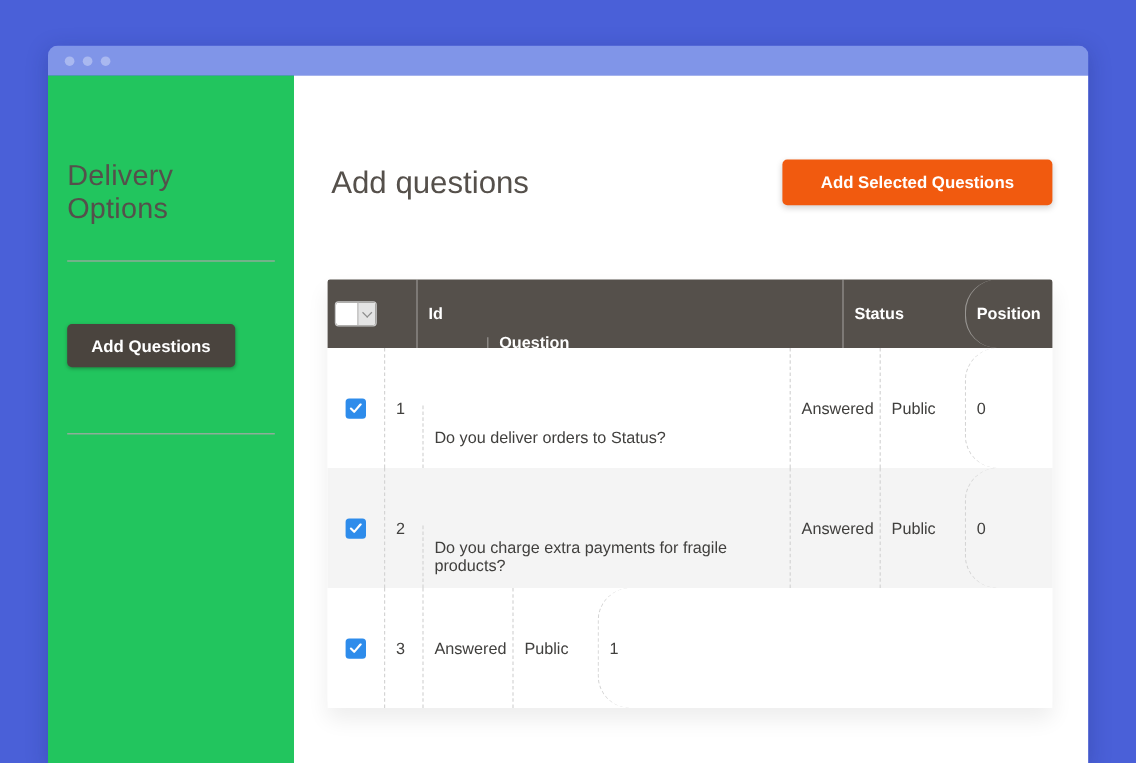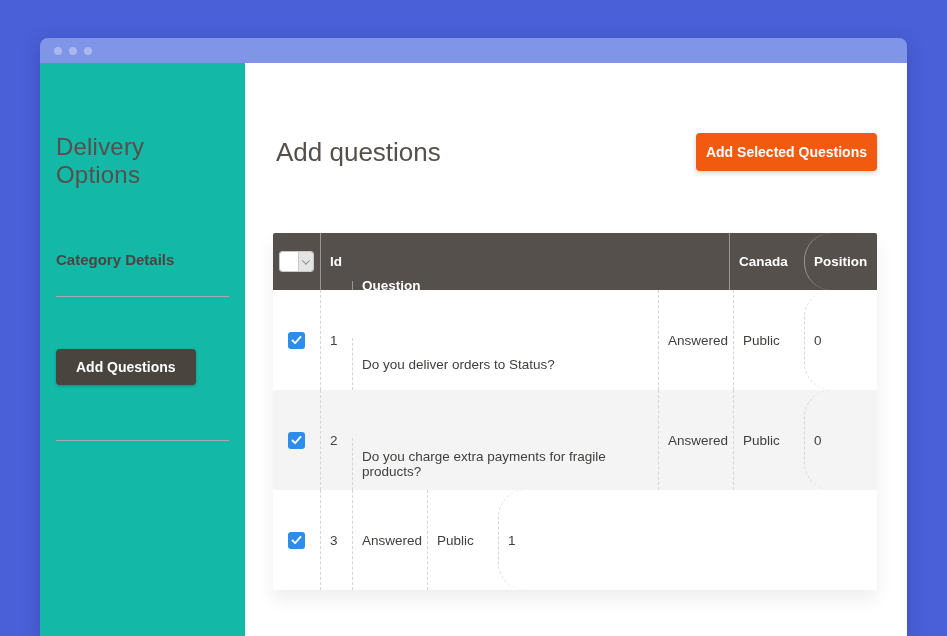--- a/index.html
+++ b/index.html
@@ -34,21 +34,21 @@
     background: #a9b8f0;
   }
   .window-body {
     flex: 1;
     display: flex;
     min-height: 0;
   }
   .sidebar {
     width: 205px;
     flex: 0 0 205px;
-    background: #14b8a6;
+    background: #22c55e;
     padding: 0 16px 16px 16px;
   }
   .sidebar-title {
     font-size: 24px;
     font-weight: 400;
     color: #55504b;
     margin-top: 70px;
     letter-spacing: 0.2px;
   }
   .side-item {
@@ -94,37 +94,38 @@
     color: #55504b;
     padding-left: 3px;
   }
   .primary-btn {
     background: #f15a0f;
     color: #ffffff;
     font-size: 14px;
     font-weight: 700;
     border: none;
     border-radius: 4px;
-    padding: 11px 10px;
+    padding: 11px 32px;
     cursor: pointer;
     box-shadow: 0 2px 5px rgba(0,0,0,0.18);
   }
   .grid {
     margin-top: 62px;
     border-radius: 0 0 6px 6px;
     box-shadow: 0 10px 18px rgba(0,0,0,0.07);
     background: #ffffff;
   }
   .grid-header {
     display: flex;
     background: #55504b;
     height: 57px;
     align-items: stretch;
     border-radius: 2px 2px 0 0;
     overflow: hidden;
+    gap: 27px;
   }
   .hcell {
     color: #ffffff;
     font-size: 13.5px;
     font-weight: 700;
     display: flex;
     align-items: center;
     padding-left: 9px;
   }
   .hcell + .hcell { border-left: 1px solid rgba(255,255,255,0.4); }
@@ -196,21 +197,20 @@
   <div class="titlebar">
     <span class="dot"></span>
     <span class="dot"></span>
     <span class="dot"></span>
   </div>
 
   <div class="window-body">
     <div class="sidebar">
       <div class="sidebar-title">Delivery Options</div>
 
-      <div class="side-item first">Category Details</div>
       <hr class="side-divider">
       <button class="side-btn">Add Questions</button>
       <hr class="side-divider" style="margin-top:55px;">
     </div>
 
     <div class="main">
       <div class="main-header">
         <h1 class="main-title">Add questions</h1>
         <button class="primary-btn">Add Selected Questions</button>
       </div>
@@ -218,21 +218,21 @@
       <div class="grid">
         <div class="grid-header">
           <div class="hcell c-check h-check">
             <span class="select-all">
               <span class="sa-box"></span>
               <span class="sa-arrow"></span>
             </span>
           </div>
           <div class="hcell c-id">Id</div>
           <div class="hcell c-q">Question</div>
-          <div class="hcell c-status">Canada</div>
+          <div class="hcell c-status">Status</div>
           <div class="hcell c-pos">Position</div>
         </div>
 
         <div class="trow">
           <div class="cell c-check">
             <span class="checkbox">
               <svg width="11" height="9" viewBox="0 0 12 10">
                   <path d="M1.5 5l3 3 6-7" stroke="#ffffff" stroke-width="2" fill="none" stroke-linecap="round" stroke-linejoin="round"></path>
                 </svg>
             </span>

